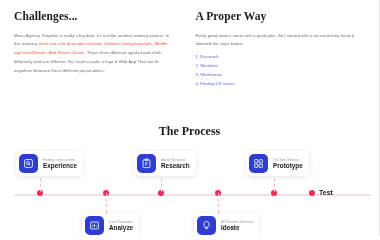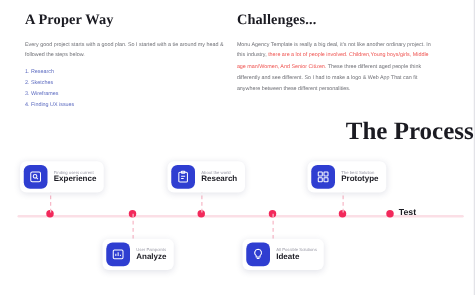--- a/index.html
+++ b/index.html
@@ -22,22 +22,22 @@
     color:#1b1b22;margin:0 0 9px 0;line-height:1.1;
   }
   .para{font-size:4.3px;line-height:2.05;color:#6f7076;margin:0;}
   .para .hl{color:#ef5350;}
   .olist{margin:4px 0 0 0;padding:0;list-style:none;}
   .olist li{font-size:4.3px;line-height:2.05;color:#5c6bc0;}
 
   
   .proc-title{
     font-family:"Liberation Serif", serif;
-    font-weight:700;font-size:20px;text-align:right;
-    color:#1b1b22;margin:6px 0 0 0;
+    font-weight:700;font-size:12px;text-align:center;
+    color:#1b1b22;margin:36px 0 0 0;
   }
 
   .timeline{position:relative;margin-top:16px;height:84px;}
 
   
   .rail{position:absolute;left:14px;right:8px;top:39px;height:2px;
     background:#fbdfe6;border-radius:2px;}
 
   .dot{position:absolute;top:35px;width:6px;height:6px;border-radius:50%;
     background:#f2295b;}
@@ -60,37 +60,37 @@
   .testlabel .tdot{width:6px;height:6px;border-radius:50%;background:#f2295b;}
   .testlabel .ttext{font-size:7px;font-weight:700;color:#1b1b22;}
 </style>
 </head>
 <body>
 
 <div class="page">
 
   <div class="cols">
 
+    <div class="col">
+      <h2 class="col-title">Challenges...</h2>
+      <p class="para">
+        <span>Monu Agency Template is really a big deal, it's not like another ordinary project. In this industry, </span><span class="hl">there are a lot of people involved.</span>
+        <span class="hl">Children,Young boys/girls, Middle age man/Women, And Senior Citizen.</span><span> These three different aged people think differently and see different. So I had to make a logo &amp; Web App That can fit anywhere between these different personalities.</span>
+      </p>
+    </div>
+
     <div class="col right">
       <h2 class="col-title">A Proper Way</h2>
       <p class="para">Every good project starts with a good plan. So I started with a tie around my head &amp; followed the steps below.</p>
       <ul class="olist">
         <li>1. Research</li>
         <li>2. Sketches</li>
         <li>3. Wireframes</li>
         <li>4. Finding UX issues</li>
       </ul>
-    </div>
-
-    <div class="col">
-      <h2 class="col-title">Challenges...</h2>
-      <p class="para">
-        <span>Monu Agency Template is really a big deal, it's not like another ordinary project. In this industry, </span><span class="hl">there are a lot of people involved.</span>
-        <span class="hl">Children,Young boys/girls, Middle age man/Women, And Senior Citizen.</span><span> These three different aged people think differently and see different. So I had to make a logo &amp; Web App That can fit anywhere between these different personalities.</span>
-      </p>
     </div>
   </div>
 
   <h3 class="proc-title">The Process</h3>
 
   <div class="timeline">
 
     <div class="rail"></div>
 
     <div class="dot" style="left:37px"></div>

